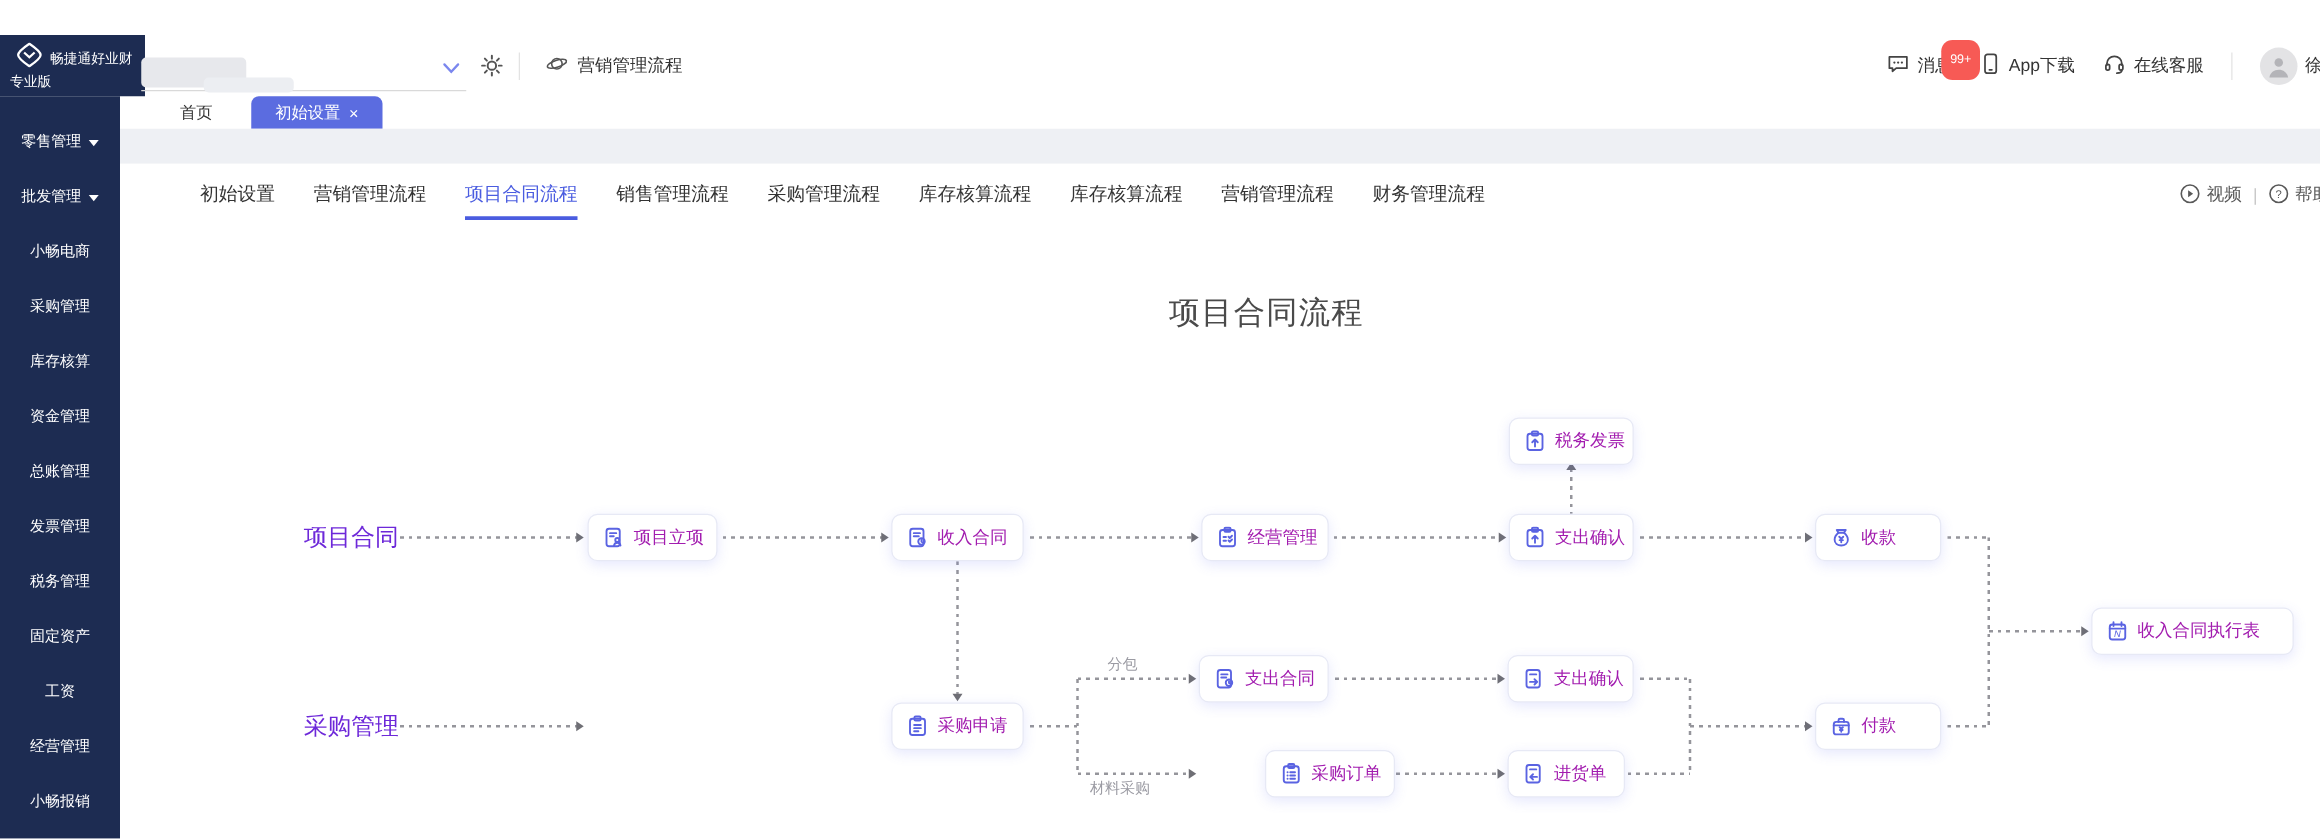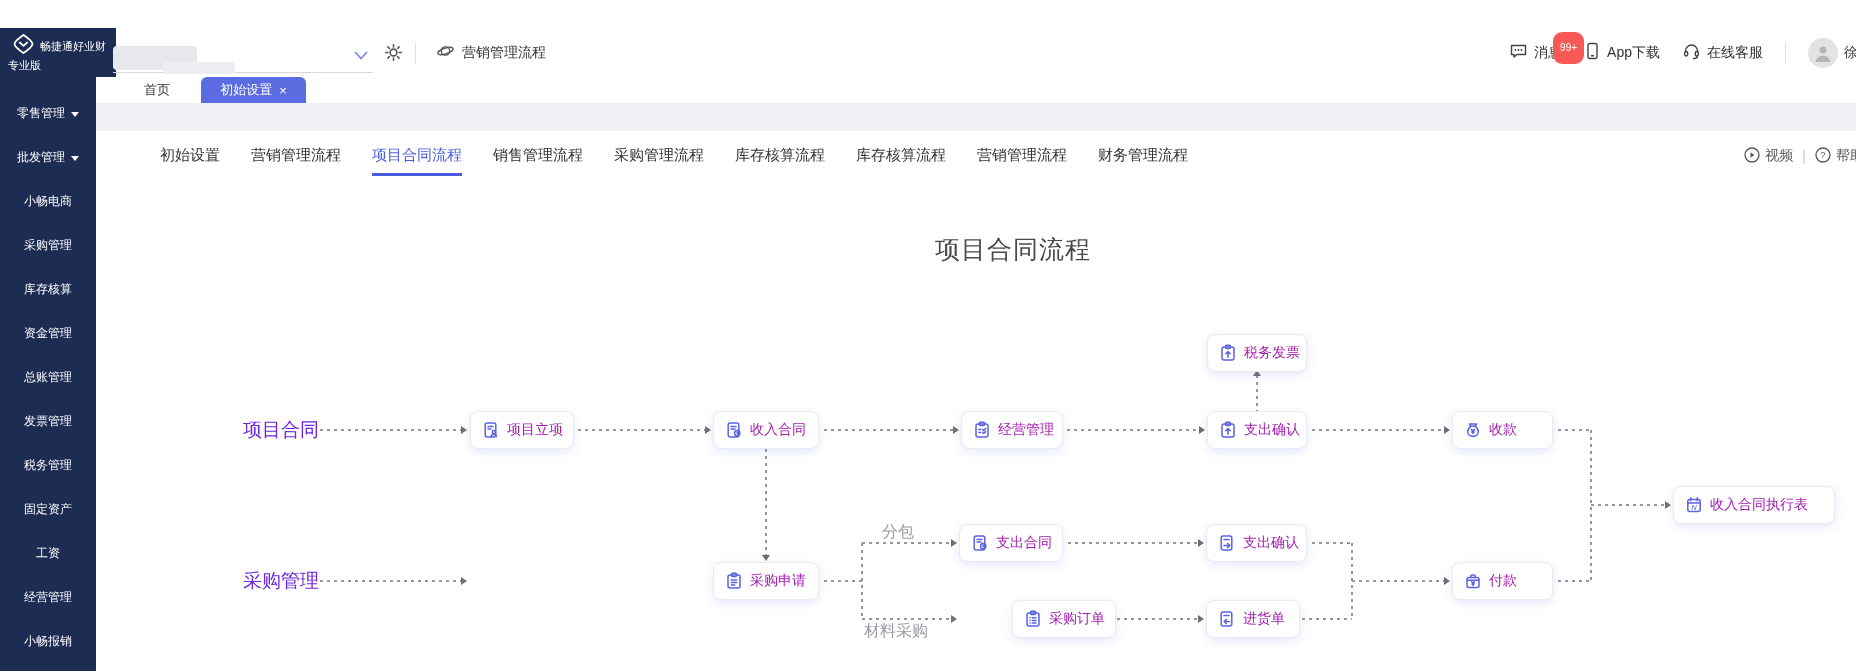--- a/index.html
+++ b/index.html
@@ -58,21 +58,21 @@
   .nr-item{display:flex;align-items:center;gap:5px;cursor:pointer;}
 
   
   .flow-layer{position:absolute;left:0;top:0;width:1856px;height:671px;pointer-events:none;}
   .flow-title{position:absolute;left:883px;top:233px;width:260px;text-align:center;
               font-size:25px;color:#4a4a4a;letter-spacing:1px;}
   .flow-node{position:absolute;height:38px;box-sizing:border-box;background:#fff;border:1px solid #e7e9f5;
              border-radius:8px;box-shadow:0 3px 10px rgba(101,110,240,.16);display:flex;align-items:center;
              gap:7px;padding:0 11px;font-size:14px;color:#a21caf;pointer-events:auto;cursor:pointer;white-space:nowrap;}
   .row-label{position:absolute;transform:translateY(-50%);font-size:19px;color:#6d28d9;white-space:nowrap;}
-  .edge-label{position:absolute;transform:translate(-50%,-50%);font-size:16px;color:#9b9ba3;white-space:nowrap;}
+  .edge-label{position:absolute;transform:translate(-50%,-50%);font-size:12px;color:#9b9ba3;white-space:nowrap;}
   .conn-h{position:absolute;height:2px;
           background-image:repeating-linear-gradient(to right,#95959b 0,#95959b 3px,transparent 3px,transparent 7px);}
   .conn-v{position:absolute;width:2px;
           background-image:repeating-linear-gradient(to bottom,#95959b 0,#95959b 3px,transparent 3px,transparent 7px);}
   .arr{position:absolute;width:0;height:0;}
   .arr-r{border-top:4px solid transparent;border-bottom:4px solid transparent;border-left:6px solid #6f6f75;}
   .arr-u{border-left:4px solid transparent;border-right:4px solid transparent;border-bottom:6px solid #6f6f75;}
   .arr-d{border-left:4px solid transparent;border-right:4px solid transparent;border-top:6px solid #6f6f75;}
 </style>
 </head>

